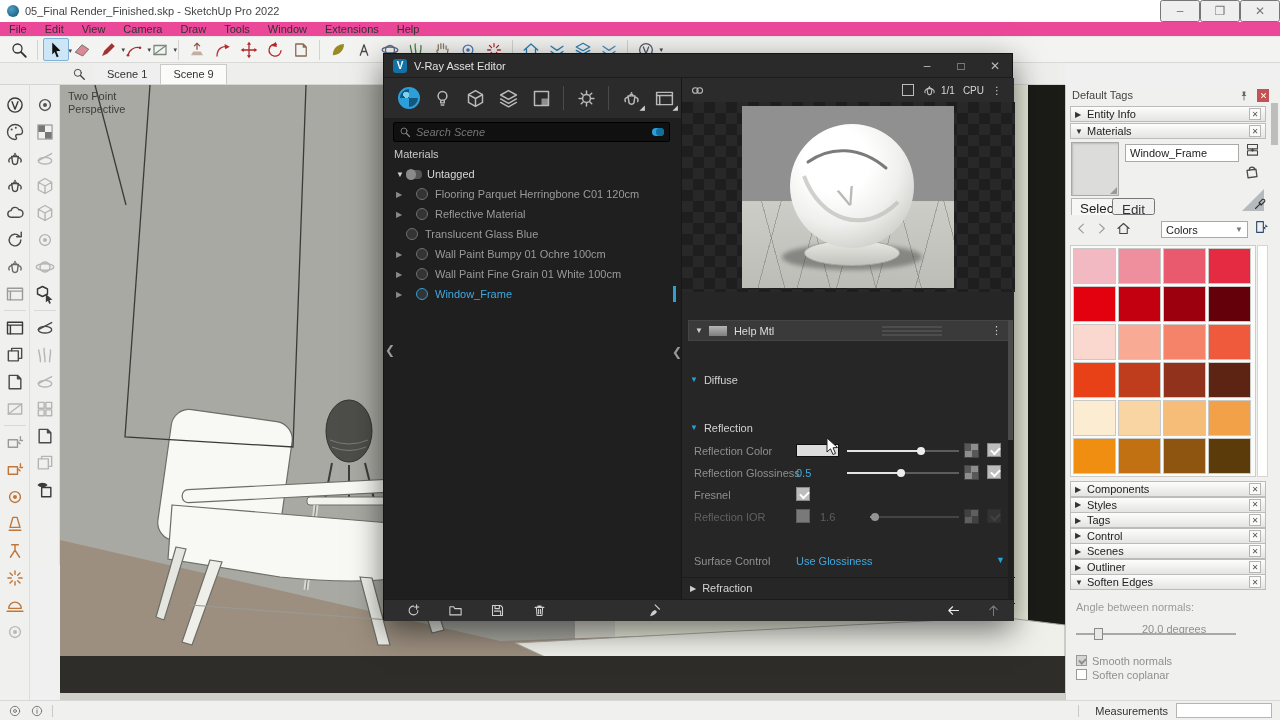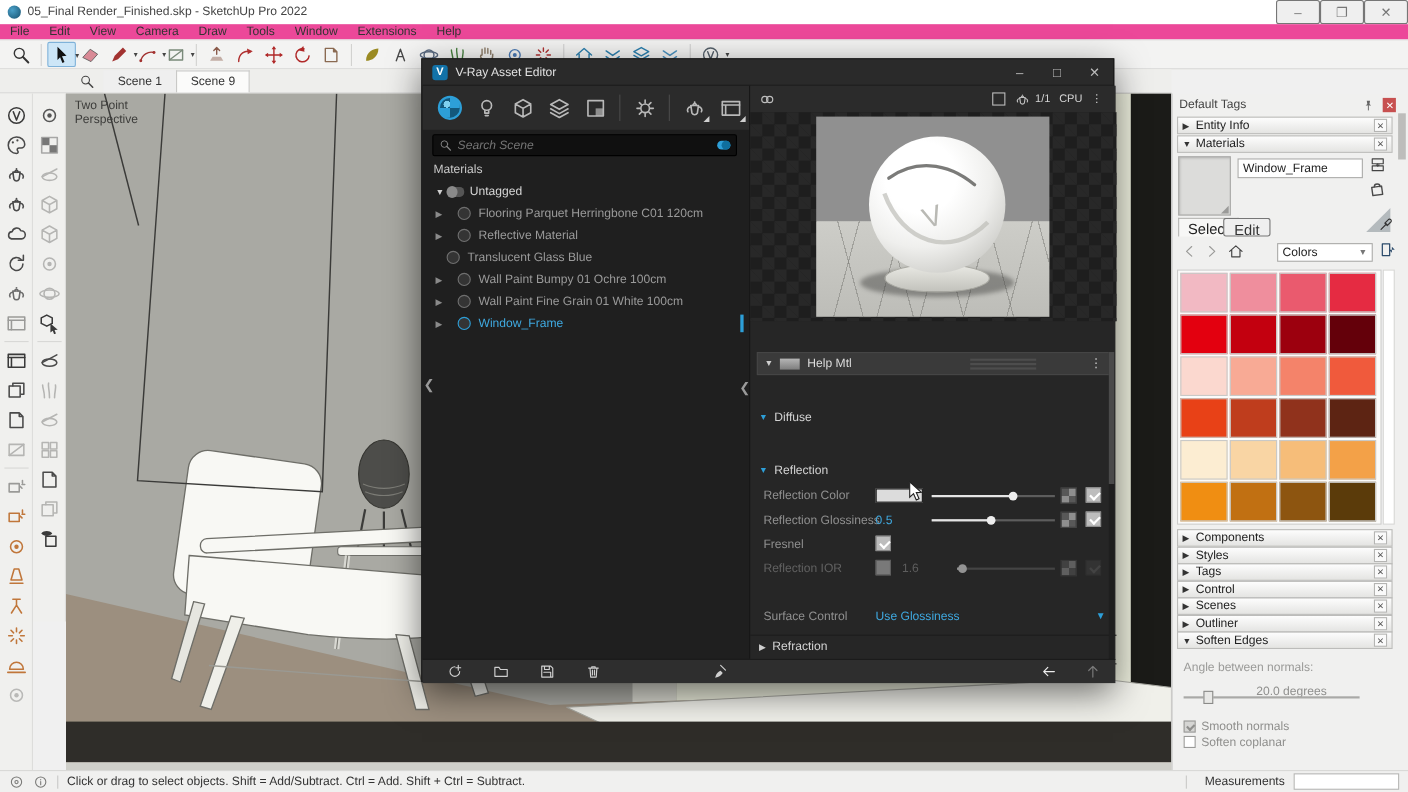--- a/index.html
+++ b/index.html
@@ -1593,21 +1593,20 @@
       <svg class="ic">
         <use href="#i-circgeo"></use>
       </svg>
     </span>
   <span class="sb-ico">
       <svg class="ic">
         <use href="#i-circinfo"></use>
       </svg>
     </span>
   <span class="sb-sep"></span>
-  <span class="sb-hint">Click or drag to select objects. Shift = Add/Subtract. Ctrl = Add. Shift + Ctrl = Subtract.</span>
   <span style="margin-left:auto"></span>
   <span class="sb-sep"></span>
   <span class="sb-meas">Measurements</span>
   <span class="sb-input"></span>
 </div>
 
 <svg class="cursor" viewBox="0 0 13 19">
   <path d="M1 1 L1 15 L4.5 11.8 L7 17.5 L9.5 16.4 L7 10.8 L11.5 10.5 Z" fill="#fff" stroke="#222" stroke-width="1"></path>
 </svg>
 

